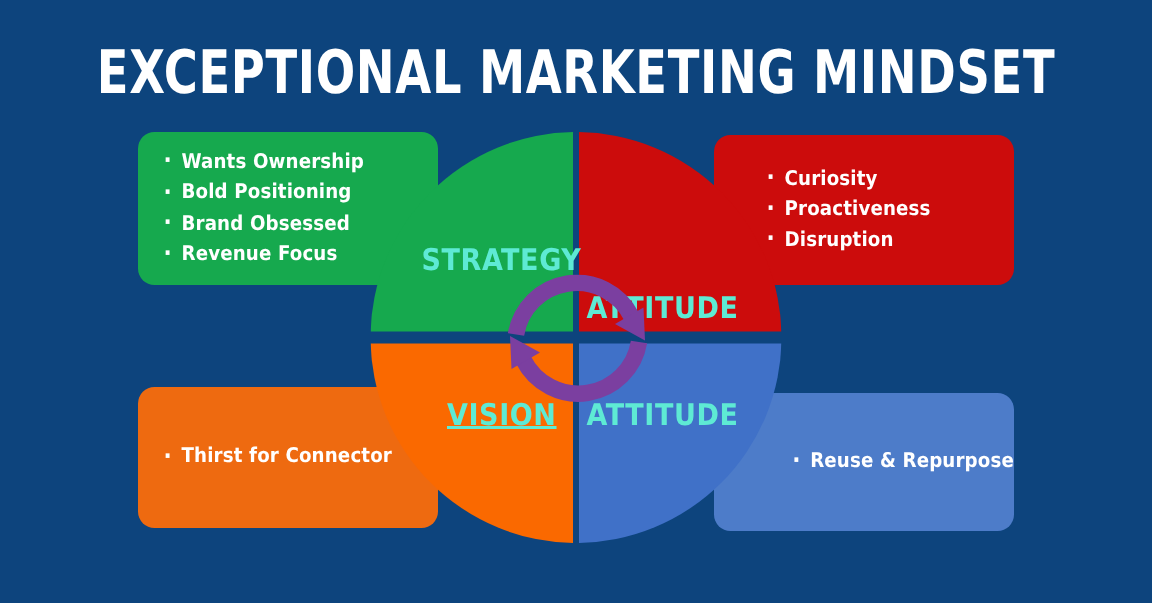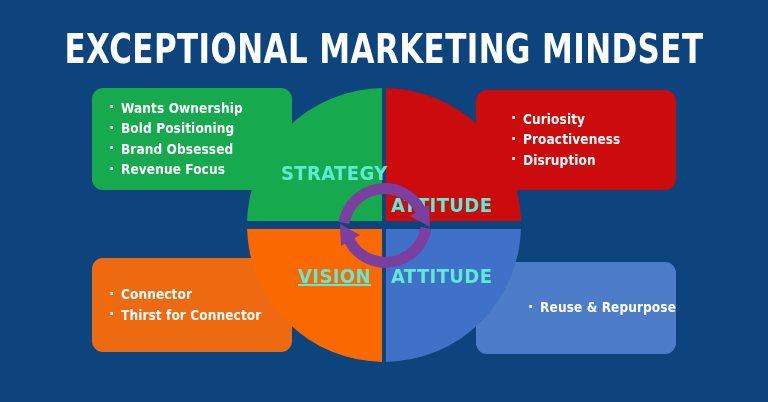--- a/index.html
+++ b/index.html
@@ -184,21 +184,20 @@
     <ul>
       <li>Wants Ownership</li>
       <li>Bold Positioning</li>
       <li>Brand Obsessed</li>
       <li>Revenue Focus</li>
     </ul>
   </div>
 
   <div id="panel-vision" class="panel">
     <ul>
-      <li>Connector</li>
       <li>Thirst for Connector</li>
     </ul>
   </div>
 
   <div id="panel-process" class="panel">
     <ul>
       <li>Reuse &amp; Repurpose</li>
     </ul>
   </div>
 

